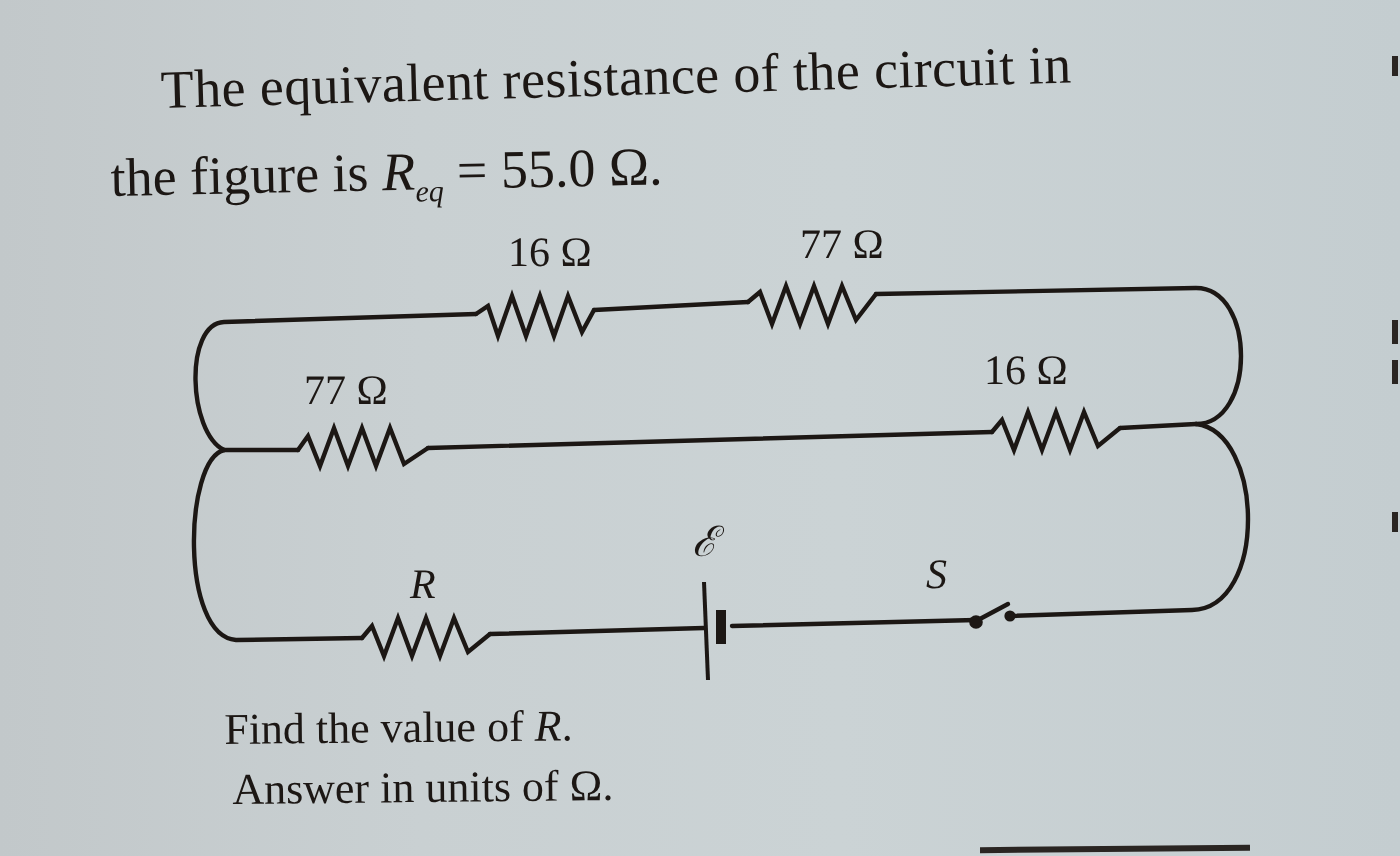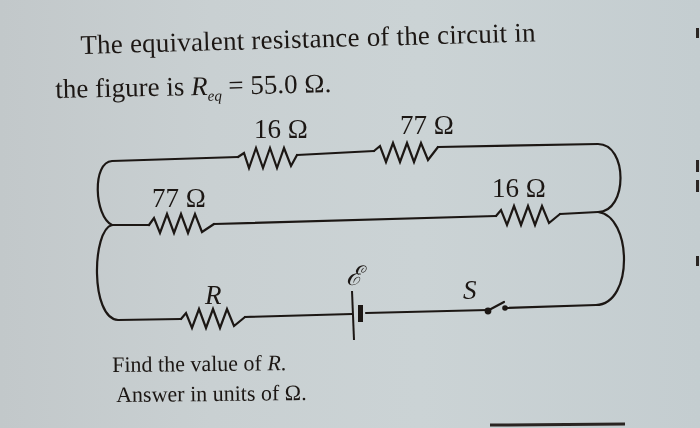--- a/index.html
+++ b/index.html
@@ -8,21 +8,21 @@
     background: linear-gradient(90deg, #c2c8ca 0%, #c9d0d2 30%, #cbd3d5 60%, #c4cdd0 100%);
     font-family: "DejaVu Serif", "Liberation Serif", serif;
     color:#1a1614;
   }
   .page { position:absolute; left:0; top:0; width:700px; height:428px; }
   .txt { position:absolute; white-space:nowrap; font-family:"Liberation Serif","DejaVu Serif",serif; color:#1c1714; }
   .line1 { left:80px; top:30px; font-size:27px; transform:rotate(-1.6deg); transform-origin:left top; letter-spacing:0.2px; }
   .line2 { left:55px; top:74px; font-size:27px; transform:rotate(-1.2deg); transform-origin:left top; }
   .it { font-style:italic; }
   .sub { font-size:15px; font-style:italic; vertical-align:-6px; }
-  .lbl { font-size:27px; }
+  .lbl { font-size:21px; }
   .q1 { left:112px; top:352px; font-size:22px; transform:rotate(-0.6deg); transform-origin:left top; }
   .q2 { left:116px; top:382px; font-size:22px; transform:rotate(-0.6deg); transform-origin:left top; }
   svg.circuit { position:absolute; left:0; top:0; }
   .edge-mark { position:absolute; background:#2a2522; }
 </style>
 </head>
 <body>
 
 <div class="page">
 

